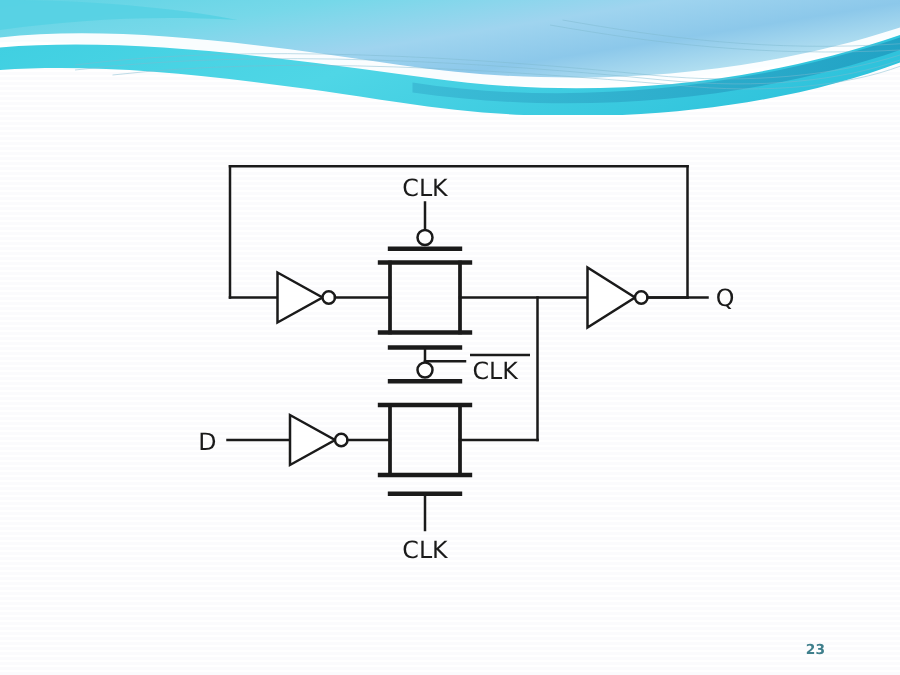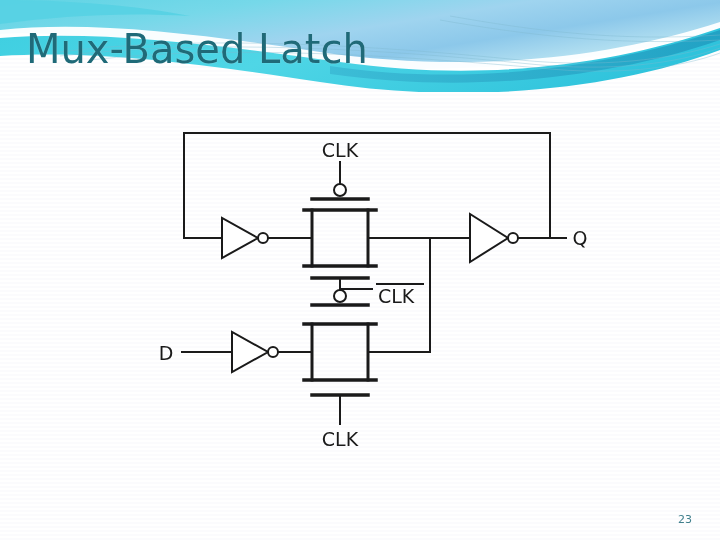--- a/index.html
+++ b/index.html
@@ -23,23 +23,24 @@
   #title{
     position:absolute;left:26px;top:26px;
     font-size:40px;font-weight:400;letter-spacing:0px;
     color:#1f6a78;
     font-family:"DejaVu Sans", sans-serif;
     white-space:nowrap;
     text-shadow:0 0 1px rgba(255,255,255,.5);
   }
   #circuit{position:absolute;left:0;top:0;}
   #pagenum{
-    position:absolute;right:28px;bottom:14px;
+    position:absolute;right:60px;bottom:14px;
     font-size:11px;color:#3f7f8c;
     font-family:"DejaVu Sans", sans-serif;
+    font-weight:bold;
   }
   .cklbl{font-family:"DejaVu Sans", sans-serif;}
 </style>
 </head>
 <body>
 
 <div id="slide">
 
   <div id="banner">
     <svg width="720" height="92" viewBox="0 0 720 92" xmlns="http://www.w3.org/2000/svg">
@@ -77,21 +78,20 @@
         <path d="M60,56 C210,38 390,50 530,64 C610,72 675,64 720,48"></path>
         <path d="M90,60 C230,44 400,56 540,68 C615,76 680,68 720,53"></path>
         <path d="M440,20 C520,34 610,46 720,40"></path>
         <path d="M450,16 C530,30 615,42 720,35"></path>
       </g>
 
       <path d="M0,0 C70,0 140,6 190,16 C120,12 60,16 0,24 Z" fill="#56d2e3" opacity="0.9"></path>
     </svg>
   </div>
 
-  <div id="title">Mux-Based Latch</div>
 
   <svg id="circuit" width="720" height="540" viewBox="0 0 720 540" xmlns="http://www.w3.org/2000/svg">
 
     <g stroke="#1a1a1a" fill="none" stroke-width="2" stroke-linecap="square">
 
       <path d="M184,133 H550"></path>
 
       <path d="M184,133 V238"></path>
 
       <path d="M550,133 V238"></path>

